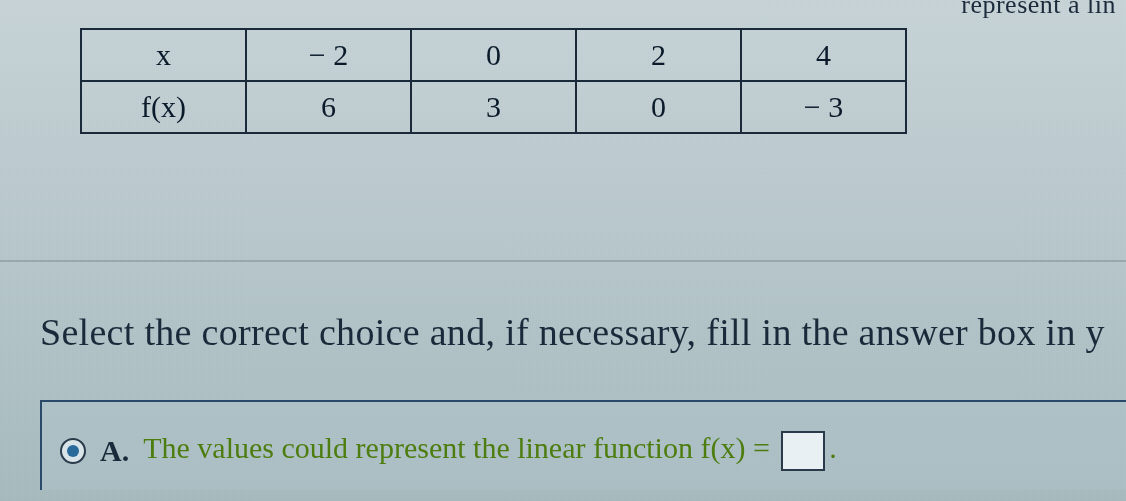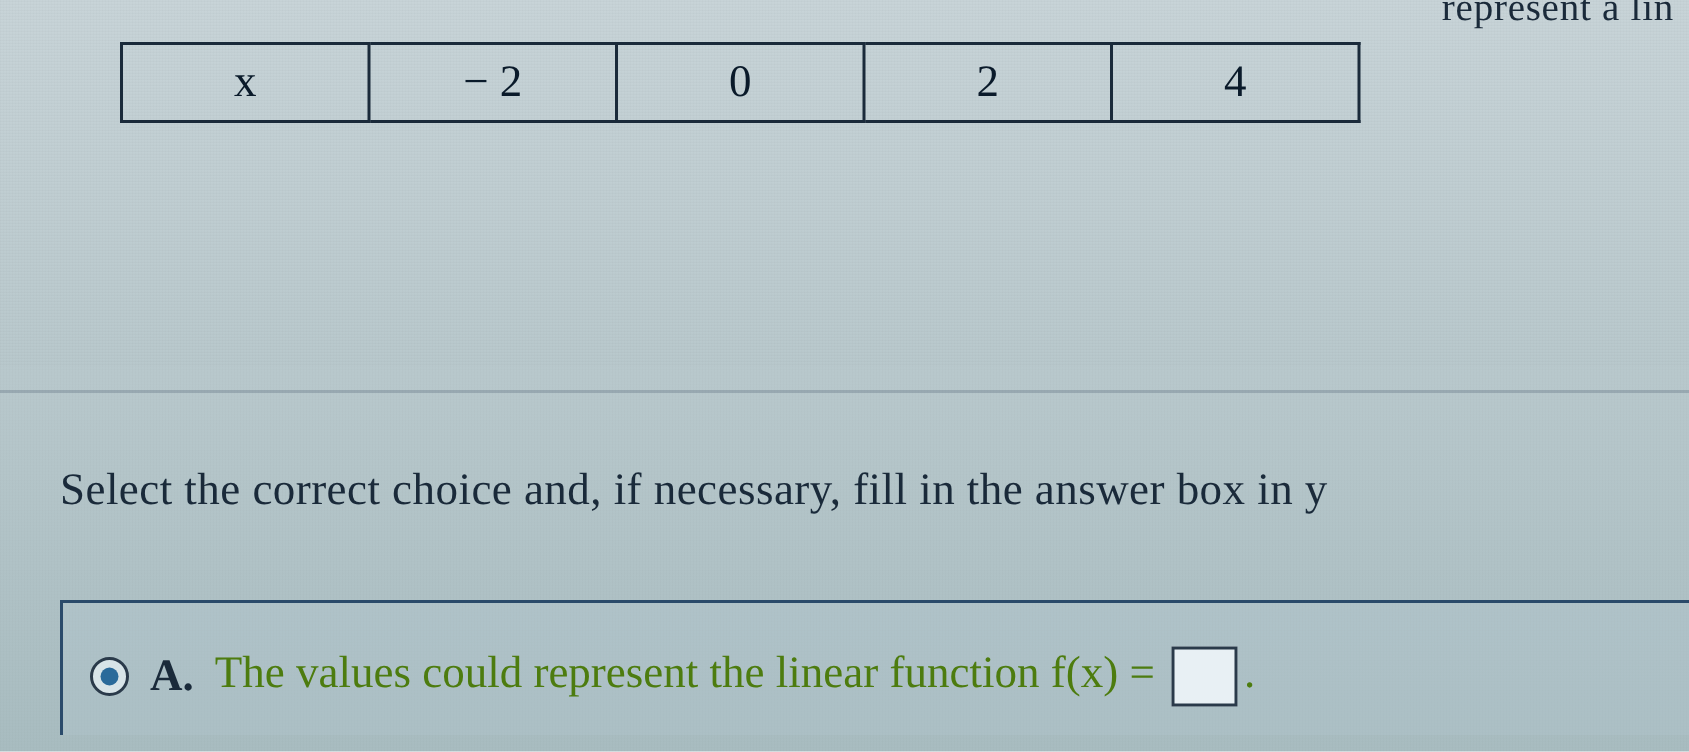--- a/index.html
+++ b/index.html
@@ -51,21 +51,21 @@
       right: 0;
       height: 2px;
       background: #6a7a8a;
       opacity: 0.4;
     }
     .instruction {
       position: absolute;
       top: 310px;
       left: 40px;
       right: 0;
-      font-size: 30px;
+      font-size: 38px;
       color: #1a2a3a;
       letter-spacing: 0.3px;
       white-space: nowrap;
     }
     .choice-box {
       position: absolute;
       top: 400px;
       left: 40px;
       right: 0;
       height: 90px;
@@ -129,20 +129,27 @@
 
 <table class="data-table">
   <tbody>
       <tr>
     <td class="row-header">x</td>
     <td>− 2</td>
     <td>0</td>
     <td>2</td>
     <td>4</td>
   </tr>
+  <tr>
+    <td class="row-header">f(x)</td>
+    <td>6</td>
+    <td>3</td>
+    <td>0</td>
+    <td>− 3</td>
+  </tr>
 </tbody>
   </table>
 
 <div class="hr-divider"></div>
 
 <div class="instruction">Select the correct choice and, if necessary, fill in  the answer box in y</div>
 
 <div class="choice-box">
   <div class="radio-wrap">
     <div class="radio-outer">

